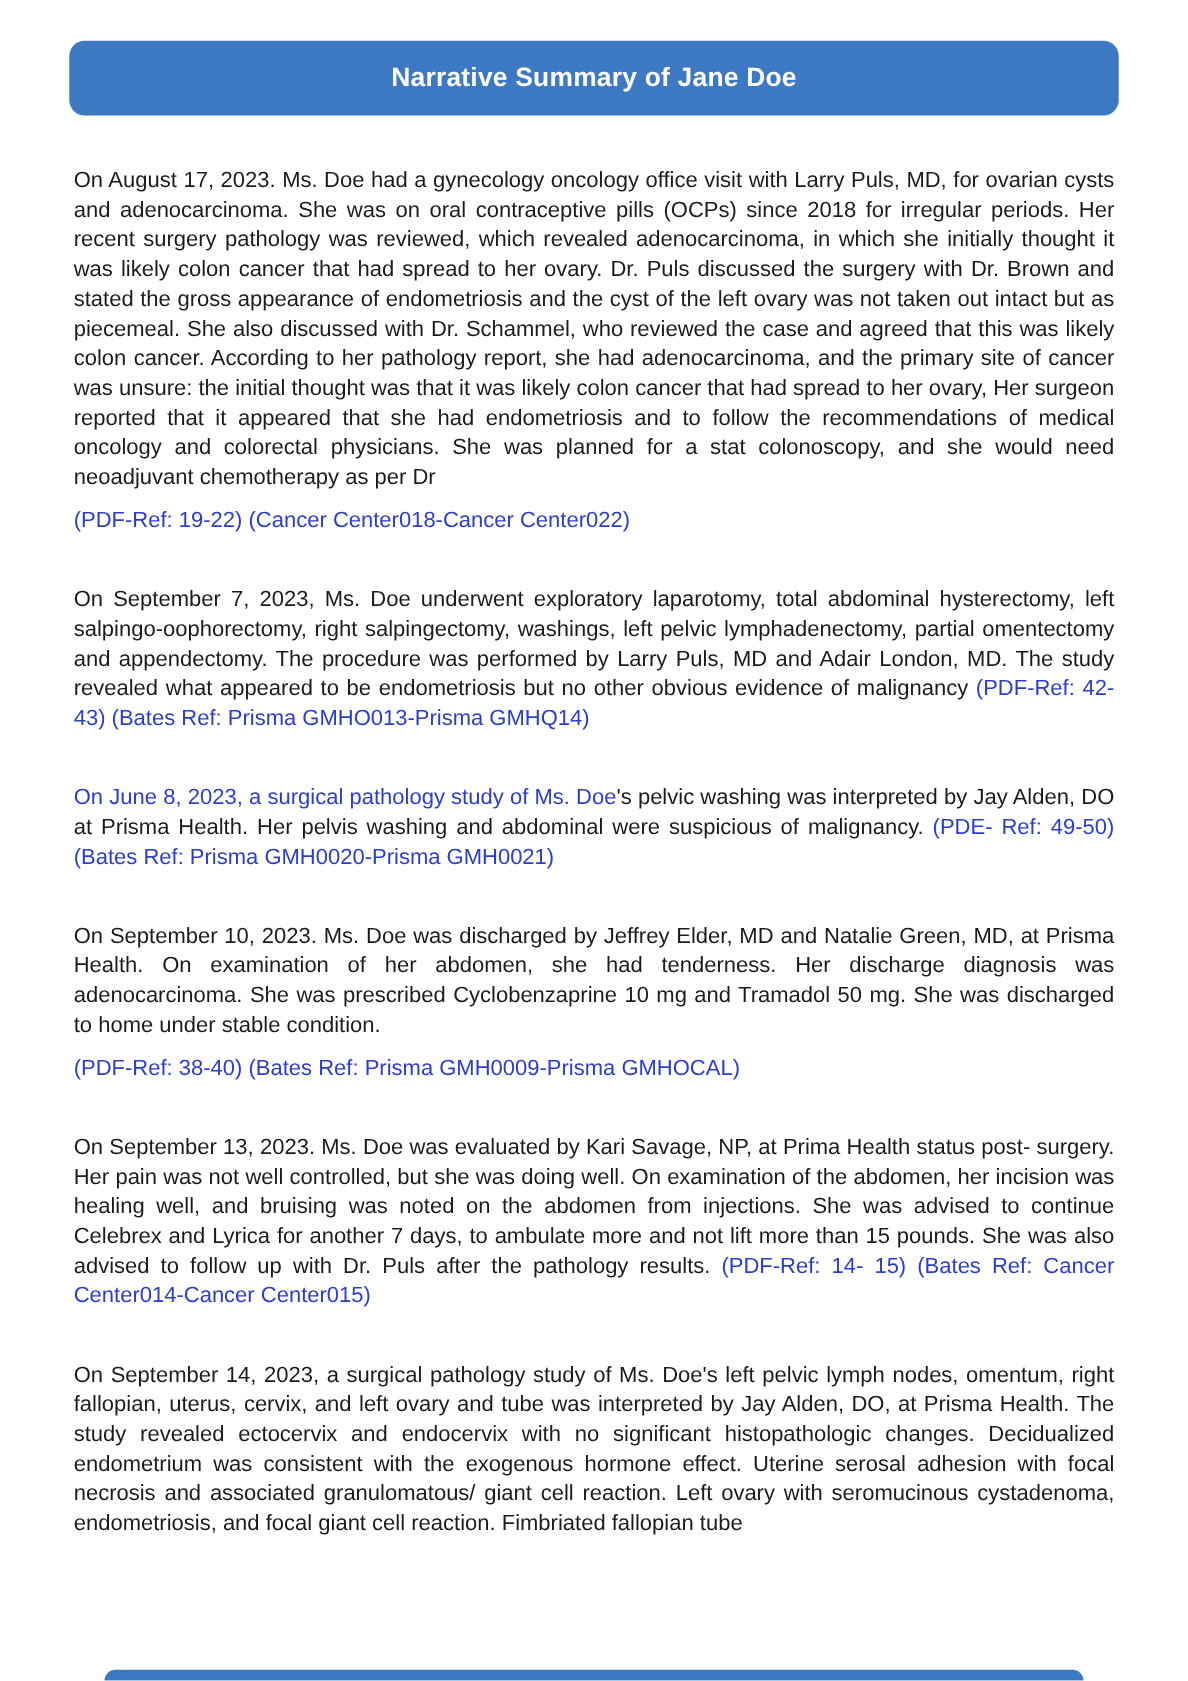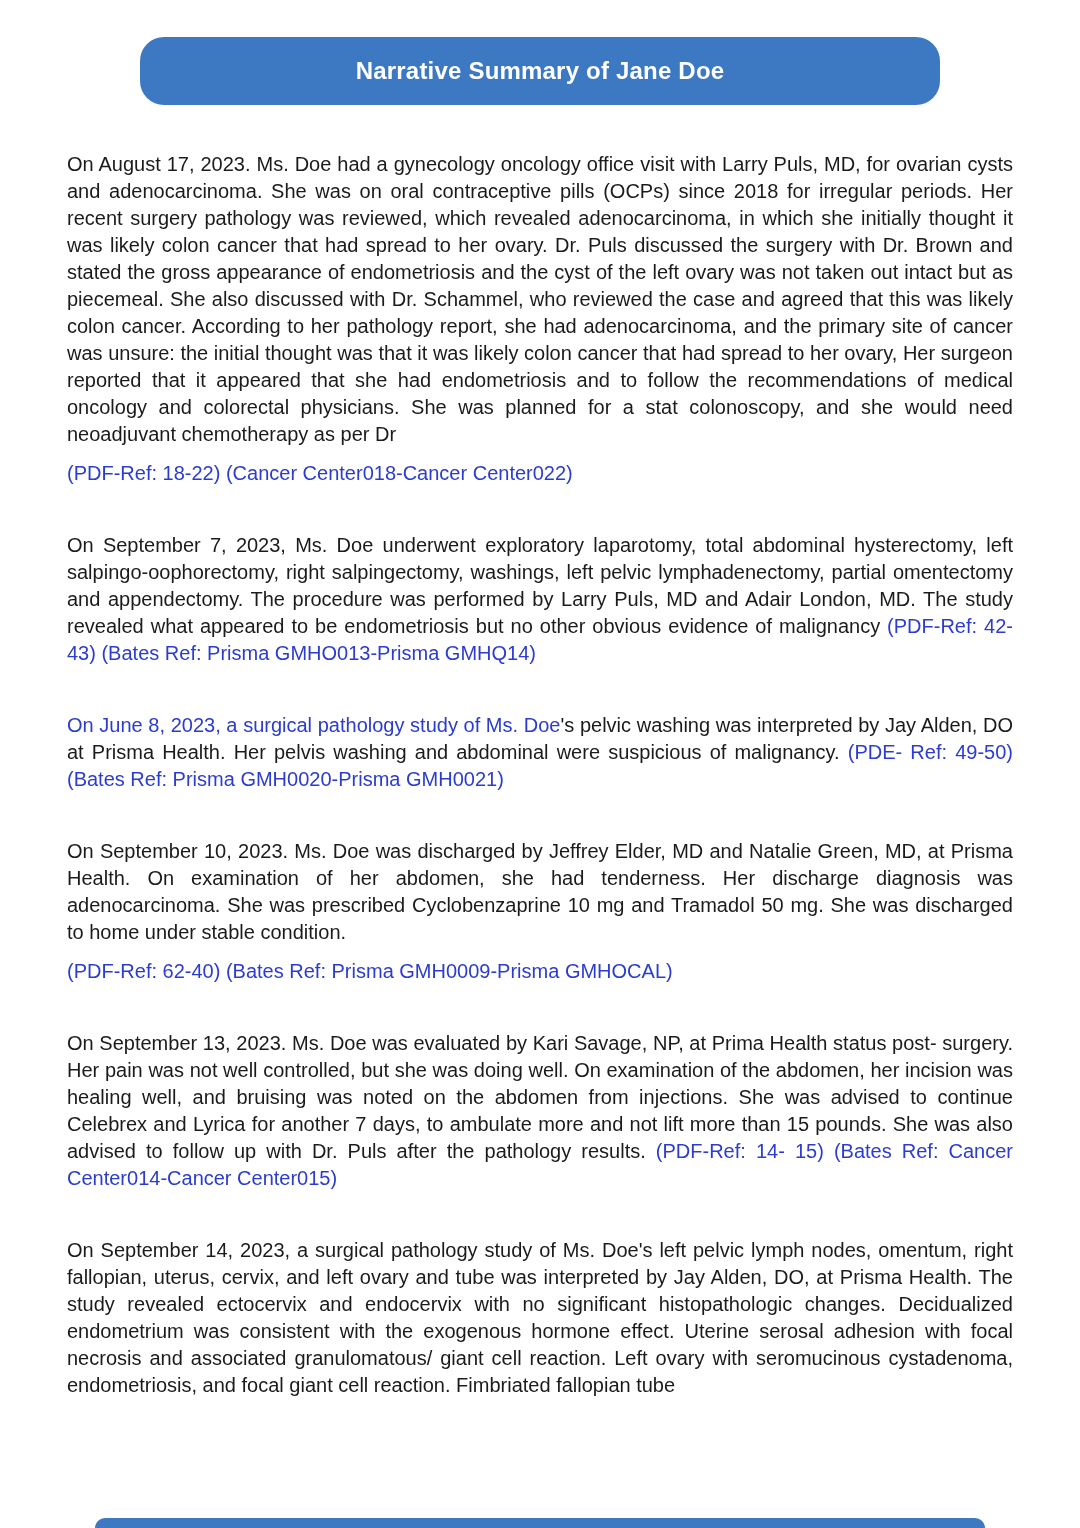--- a/index.html
+++ b/index.html
@@ -7,24 +7,24 @@
   .page {
     position: relative;
     width: 1080px;
     height: 1528px;
     background: #ffffff;
     overflow: hidden;
     font-family: "Liberation Sans", sans-serif;
   }
   .banner {
     margin: 37px auto 0;
-    width: 800px;
+    width: 954px;
     height: 68px;
     background: #3c79c2;
-    border-radius: 24px;
+    border-radius: 14px;
     display: flex;
     align-items: center;
     justify-content: center;
   }
   .banner-title {
     color: #ffffff;
     font-size: 24px;
     font-weight: 700;
     letter-spacing: 0.2px;
   }
@@ -56,24 +56,24 @@
 <body>
 
 <div class="page">
 
   <div class="banner">
     <span class="banner-title">Narrative Summary of Jane Doe</span>
   </div>
 
   <div class="content" id="paragraphs">
       <p class="para"><span class="body-text">On August 17, 2023. Ms. Doe had a gynecology oncology office visit with Larry Puls, MD, for ovarian cysts and adenocarcinoma. She was on oral contraceptive pills (OCPs) since 2018 for irregular periods. Her recent surgery pathology was reviewed, which revealed adenocarcinoma, in which she initially thought it was likely colon cancer that had spread to her ovary. Dr. Puls discussed the surgery with Dr. Brown and stated the gross appearance of endometriosis and the cyst of the left ovary was not taken out intact but as piecemeal. She also discussed with Dr. Schammel, who reviewed the case and agreed that this was likely colon cancer. According to her pathology report, she had adenocarcinoma, and the primary site of cancer was unsure: the initial thought was that it was likely colon cancer that had spread to her ovary, Her surgeon reported that it appeared that she had endometriosis and to follow the recommendations of medical oncology and colorectal physicians. She was planned for a stat colonoscopy, and she would need neoadjuvant chemotherapy as per Dr</span></p>
-      <p class="para tight"><span class="cite">(PDF-Ref: 18-22) (Cancer Center018-Cancer Center022)</span></p>
+      <p class="para tight"><span class="cite">(PDF-Ref: 19-22) (Cancer Center018-Cancer Center022)</span></p>
       <p class="para loose"><span class="body-text">On September 7, 2023, Ms. Doe underwent exploratory laparotomy, total abdominal hysterectomy, left salpingo-oophorectomy, right salpingectomy, washings, left pelvic lymphadenectomy, partial omentectomy and appendectomy. The procedure was performed by Larry Puls, MD and Adair London, MD. The study revealed what appeared to be endometriosis but no other obvious evidence of malignancy </span><span class="cite">(PDF-Ref: 42-43) (Bates Ref: Prisma GMHO013-Prisma GMHQ14)</span></p>
       <p class="para loose"><span class="cite">On June 8, 2023, a surgical pathology study of Ms. Doe</span><span class="body-text">'s pelvic washing was interpreted by Jay Alden, DO at Prisma Health. Her pelvis washing and abdominal were suspicious of malignancy. </span><span class="cite">(PDE- Ref: 49-50) (Bates Ref: Prisma GMH0020-Prisma GMH0021)</span></p>
       <p class="para loose"><span class="body-text">On September 10, 2023. Ms. Doe was discharged by Jeffrey Elder, MD and Natalie Green, MD, at Prisma Health. On examination of her abdomen, she had tenderness. Her discharge diagnosis was adenocarcinoma. She was prescribed Cyclobenzaprine 10 mg and Tramadol 50 mg. She was discharged to home under stable condition.</span></p>
-      <p class="para tight"><span class="cite">(PDF-Ref: 62-40) (Bates Ref: Prisma GMH0009-Prisma GMHOCAL)</span></p>
+      <p class="para tight"><span class="cite">(PDF-Ref: 38-40) (Bates Ref: Prisma GMH0009-Prisma GMHOCAL)</span></p>
       <p class="para loose"><span class="body-text">On September 13, 2023. Ms. Doe was evaluated by Kari Savage, NP, at Prima Health status post- surgery. Her pain was not well controlled, but she was doing well. On examination of the abdomen, her incision was healing well, and bruising was noted on the abdomen from injections. She was advised to continue Celebrex and Lyrica for another 7 days, to ambulate more and not lift more than 15 pounds. She was also advised to follow up with Dr. Puls after the pathology results. </span><span class="cite">(PDF-Ref: 14- 15) (Bates Ref: Cancer Center014-Cancer Center015)</span></p>
       <p class="para loose"><span class="body-text">On September 14, 2023, a surgical pathology study of Ms. Doe's left pelvic lymph nodes, omentum, right fallopian, uterus, cervix, and left ovary and tube was interpreted by Jay Alden, DO, at Prisma Health. The study revealed ectocervix and endocervix with no significant histopathologic changes. Decidualized endometrium was consistent with the exogenous hormone effect. Uterine serosal adhesion with focal necrosis and associated granulomatous/ giant cell reaction. Left ovary with seromucinous cystadenoma, endometriosis, and focal giant cell reaction. Fimbriated fallopian tube</span></p>
     </div>
 
   <div class="banner banner--partial"></div>
 
 </div>
 
 </body></html>

